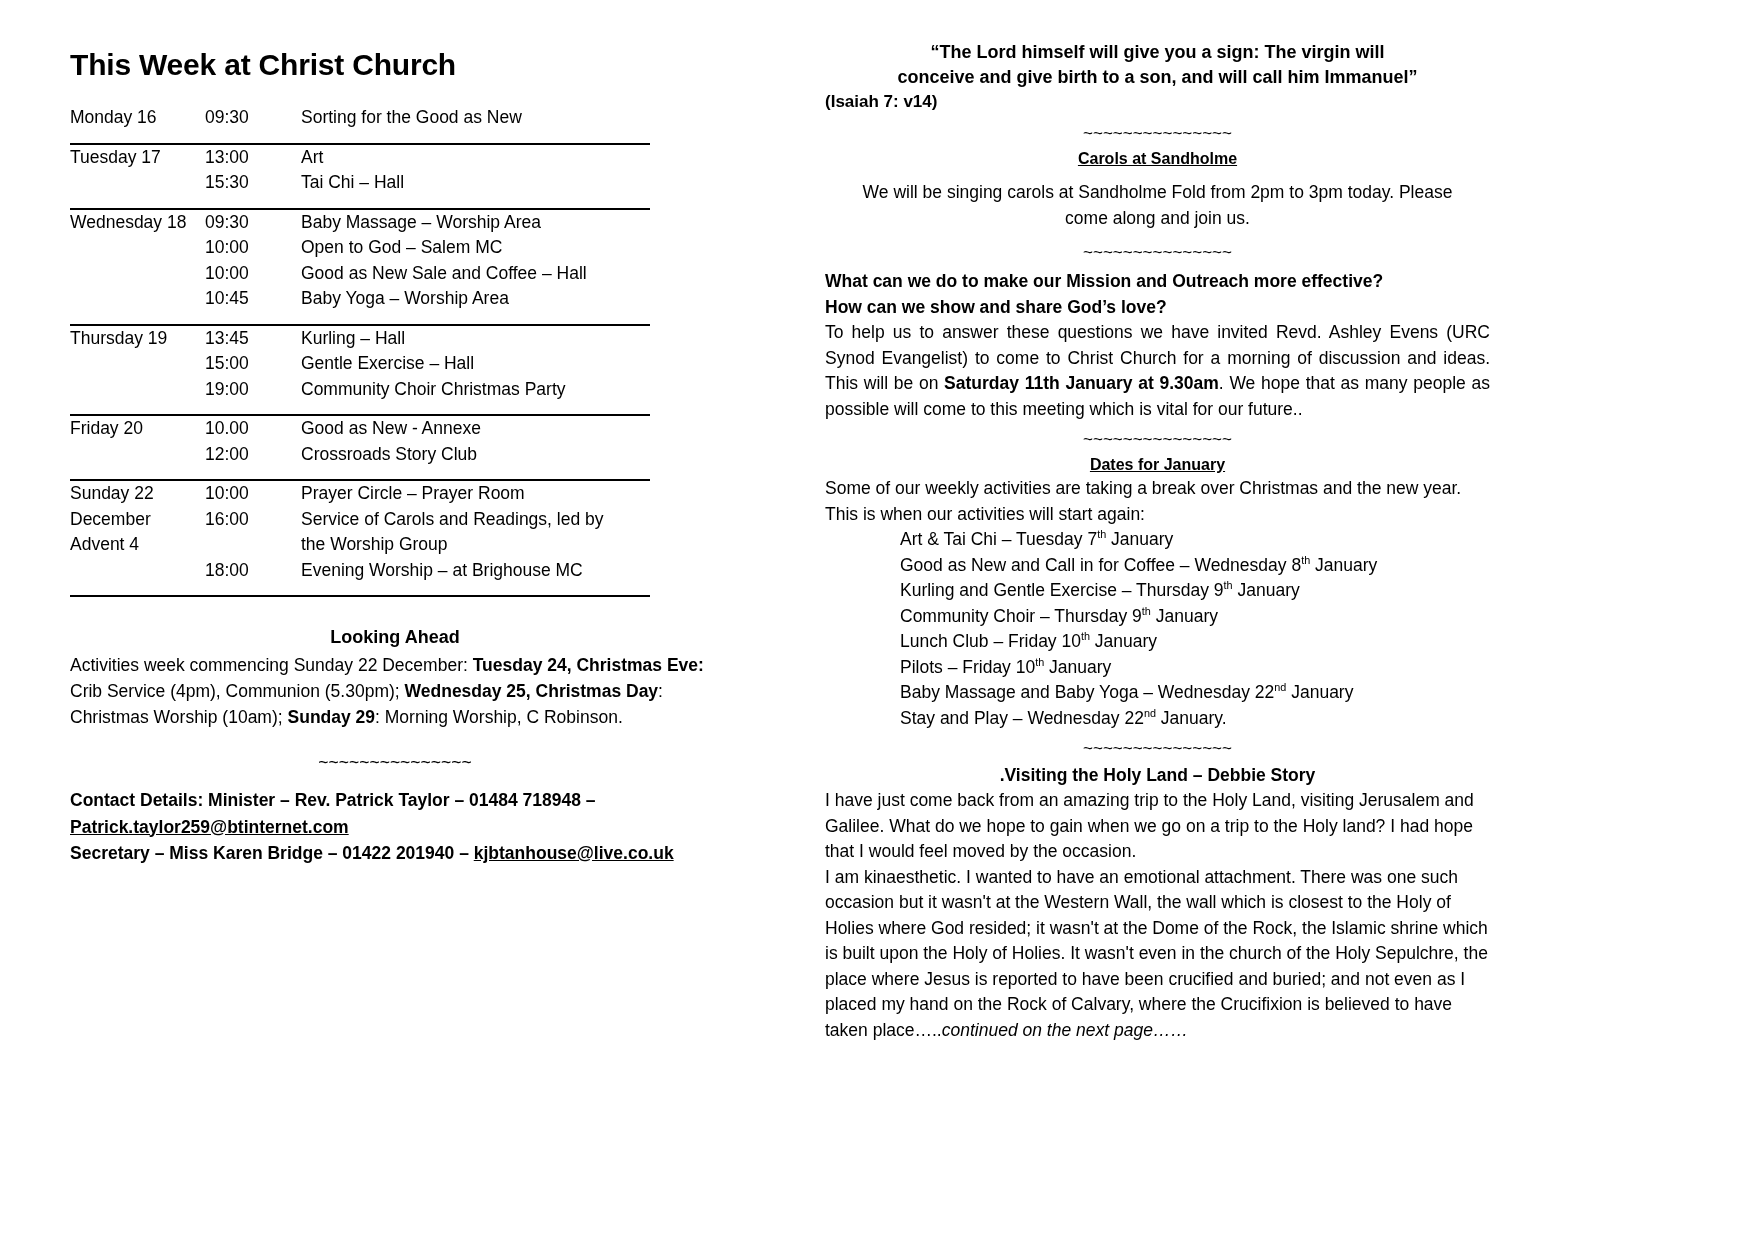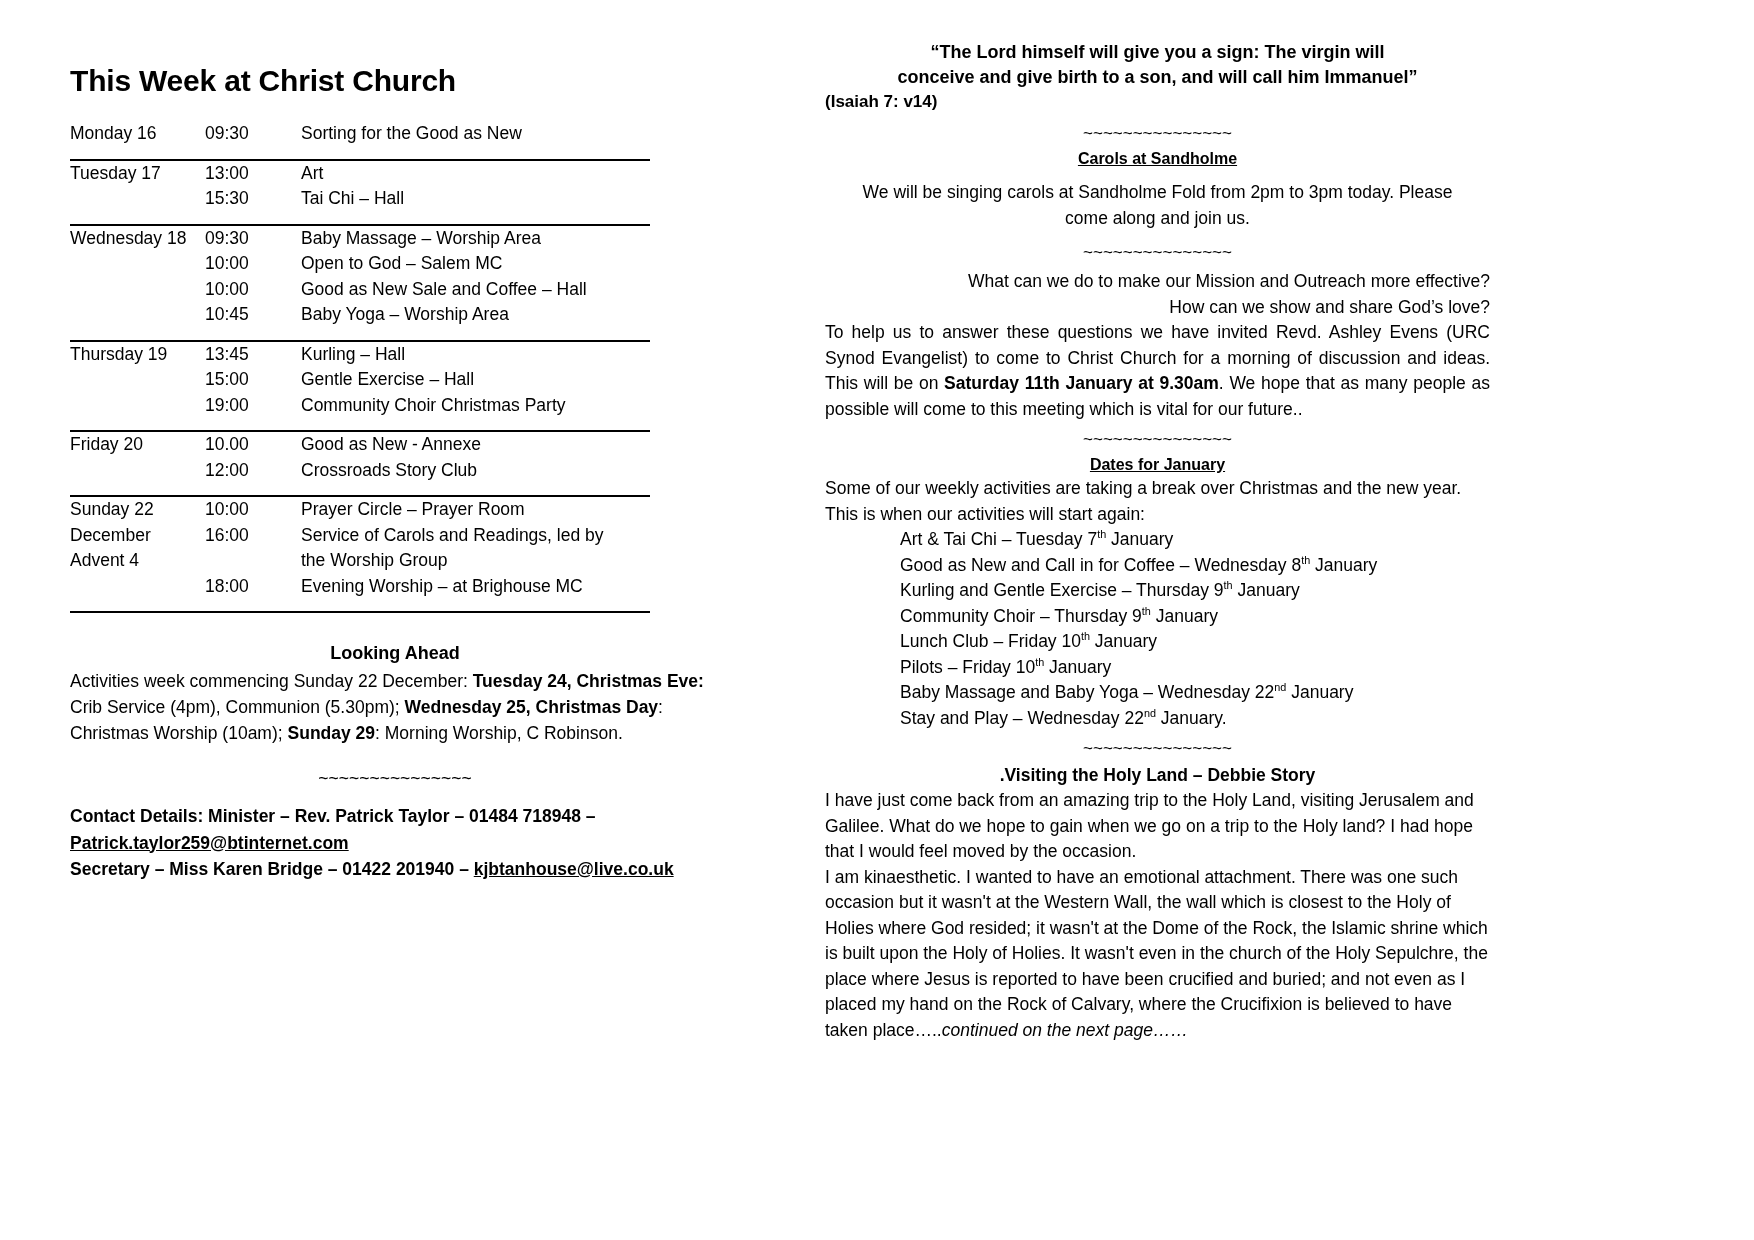--- a/index.html
+++ b/index.html
@@ -16,21 +16,21 @@
   }
   .page {
     position: relative;
     width: 1754px;
     height: 1240px;
     box-sizing: border-box;
   }
   .col-left {
     position: absolute;
     left: 70px;
-    top: 64px;
+    top: 48px;
     width: 650px;
   }
   .col-right {
     position: absolute;
     left: 825px;
     top: 40px;
     width: 665px;
   }
 
   
@@ -124,24 +124,24 @@
     font-size: 17.5px;
     margin: 0 0 2px 0;
   }
   .r-center {
     text-align: center;
     font-size: 17.5px;
     line-height: 25.5px;
     margin: 12px;
   }
   .r-center-bold {
-    text-align: right;
-    font-size: 17.5px;
-    line-height: 25.5px;
-    font-weight: normal;
+    text-align: left;
+    font-size: 17.5px;
+    line-height: 25.5px;
+    font-weight: bold;
     margin: 0;
   }
   .r-para {
     font-size: 17.5px;
     line-height: 25.5px;
     margin: 0;
     text-align: left;
   }
   .r-para.justify { text-align: justify; text-align-last: left; }
   .r-list {

